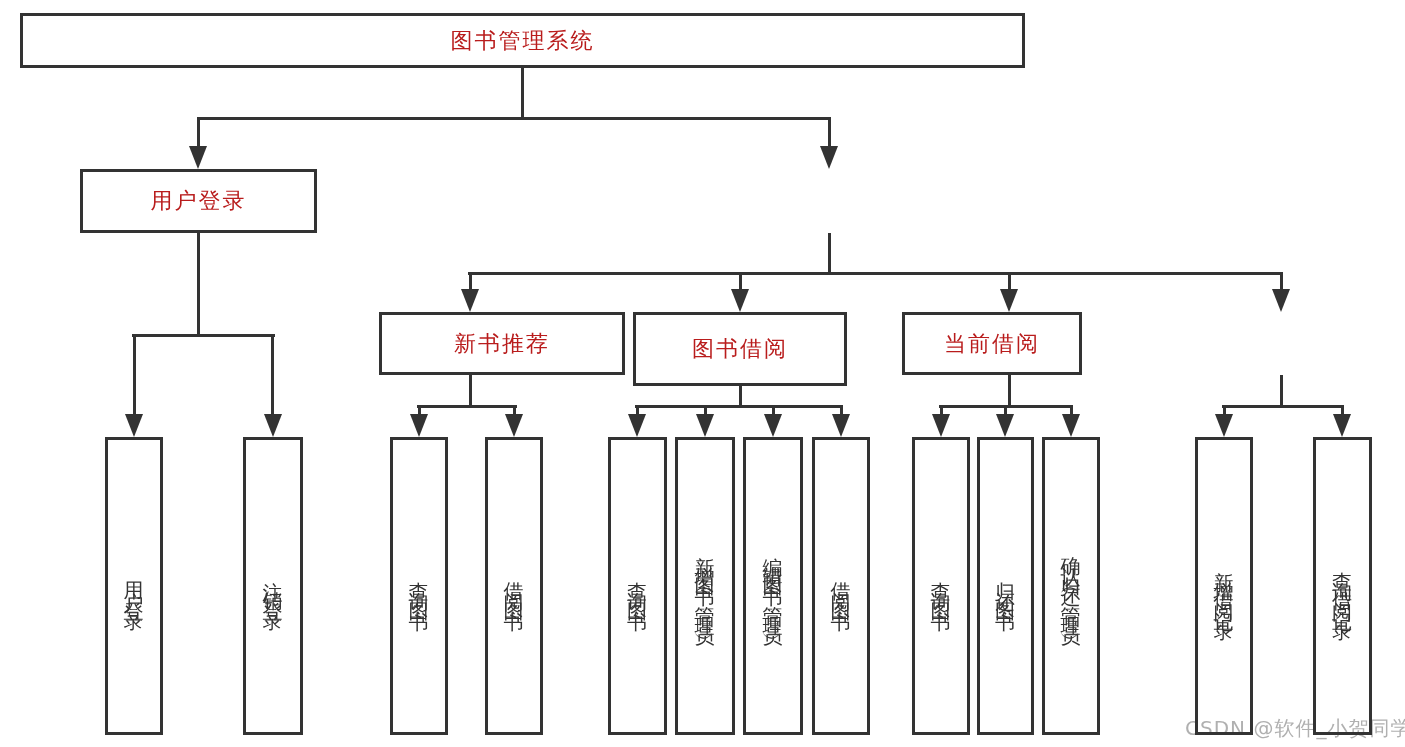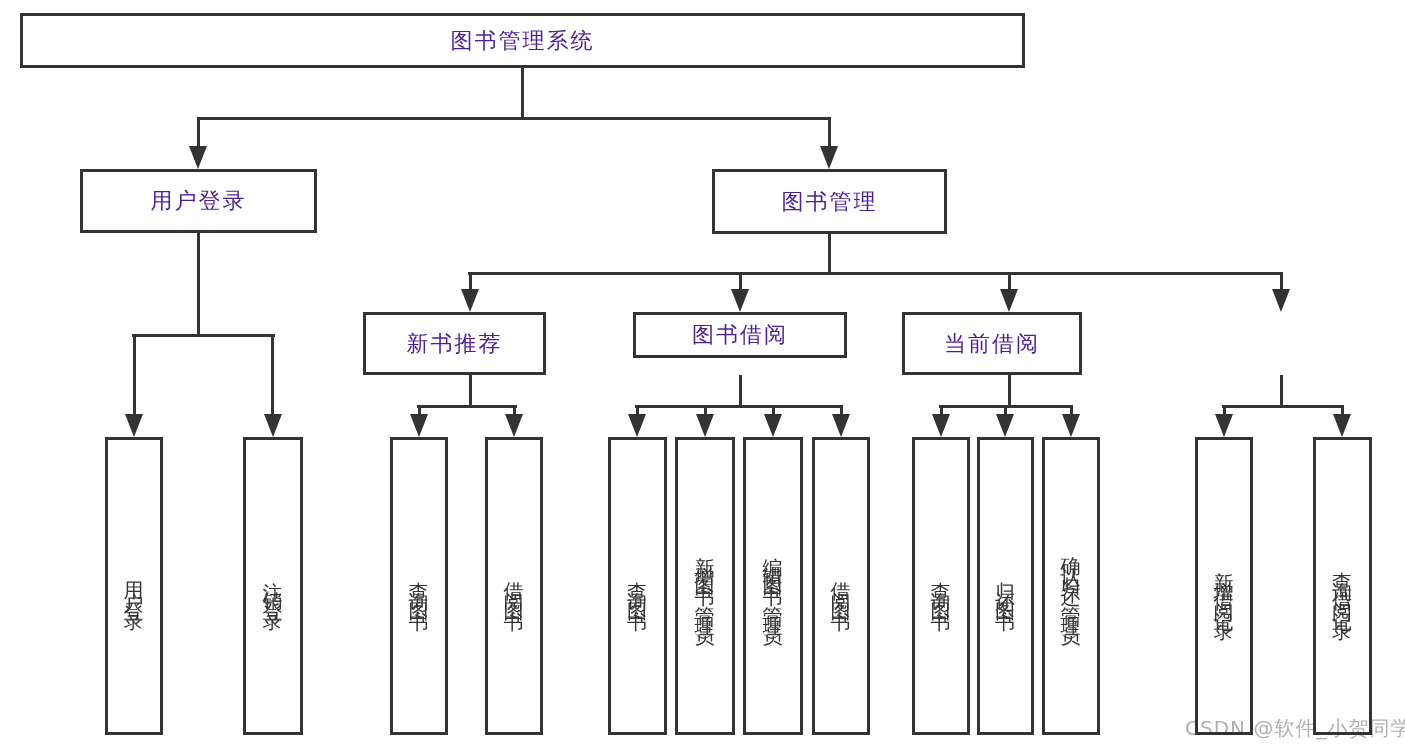--- a/index.html
+++ b/index.html
@@ -19,21 +19,21 @@
     display: flex;
     align-items: center;
     justify-content: center;
     color: #333333;
     z-index: 2;
   }
   .hl {
     font-size: 22px;
     letter-spacing: 2px;
     white-space: nowrap;
-    color: #4c1d95;
+    color: #b91c1c;
   }
   .root-label { font-size: 22px; }
   .vl {
     writing-mode: vertical-rl;
     text-orientation: mixed;
     font-size: 20px;
     letter-spacing: 10px;
     line-height: 1;
     color: #333333;
   }
@@ -75,46 +75,43 @@
   <div class="line" style="left:521px;top:68px;width:3px;height:52px"></div>
   <div class="line" style="left:197px;top:117px;width:634px;height:3px"></div>
   <div class="line" style="left:197px;top:117px;width:3px;height:32px"></div>
   <div class="tri" style="left:189px;top:146px"></div>
   <div class="line" style="left:828px;top:117px;width:3px;height:32px"></div>
   <div class="tri" style="left:820px;top:146px"></div>
 
   <div class="box" style="left:80px;top:169px;width:237px;height:64px">
     <span class="hl">用户登录</span>
   </div>
-  <div class="box" style="left:712px;top:169px;width:235px;height:65px">
-    <span class="hl">图书管理</span>
-  </div>
 
   <div class="line" style="left:197px;top:233px;width:3px;height:104px"></div>
   <div class="line" style="left:132px;top:334px;width:143px;height:3px"></div>
   <div class="line" style="left:133px;top:334px;width:3px;height:84px"></div>
   <div class="tri" style="left:125px;top:414px"></div>
   <div class="line" style="left:271px;top:334px;width:3px;height:84px"></div>
   <div class="tri" style="left:264px;top:414px"></div>
 
   <div class="line" style="left:828px;top:233px;width:3px;height:42px"></div>
   <div class="line" style="left:468px;top:272px;width:815px;height:3px"></div>
   <div class="line" style="left:469px;top:272px;width:3px;height:30px"></div>
   <div class="tri" style="left:461px;top:289px"></div>
   <div class="line" style="left:739px;top:272px;width:3px;height:30px"></div>
   <div class="tri" style="left:731px;top:289px"></div>
   <div class="line" style="left:1008px;top:272px;width:3px;height:30px"></div>
   <div class="tri" style="left:1000px;top:289px"></div>
   <div class="line" style="left:1280px;top:272px;width:3px;height:30px"></div>
   <div class="tri" style="left:1272px;top:289px"></div>
 
-  <div class="box" style="left:363px;top:312px;width:183px;height:63px">
+  <div class="box" style="left:379px;top:312px;width:246px;height:63px">
     <span class="hl">新书推荐</span>
   </div>
-  <div class="box" style="left:633px;top:312px;width:214px;height:46px">
+  <div class="box" style="left:633px;top:312px;width:214px;height:74px">
     <span class="hl">图书借阅</span>
   </div>
   <div class="box" style="left:902px;top:312px;width:180px;height:63px">
     <span class="hl">当前借阅</span>
   </div>
 
   <div class="line" style="left:469px;top:375px;width:3px;height:33px"></div>
   <div class="line" style="left:739px;top:375px;width:3px;height:33px"></div>
   <div class="line" style="left:1008px;top:375px;width:3px;height:33px"></div>
   <div class="line" style="left:1280px;top:375px;width:3px;height:33px"></div>

